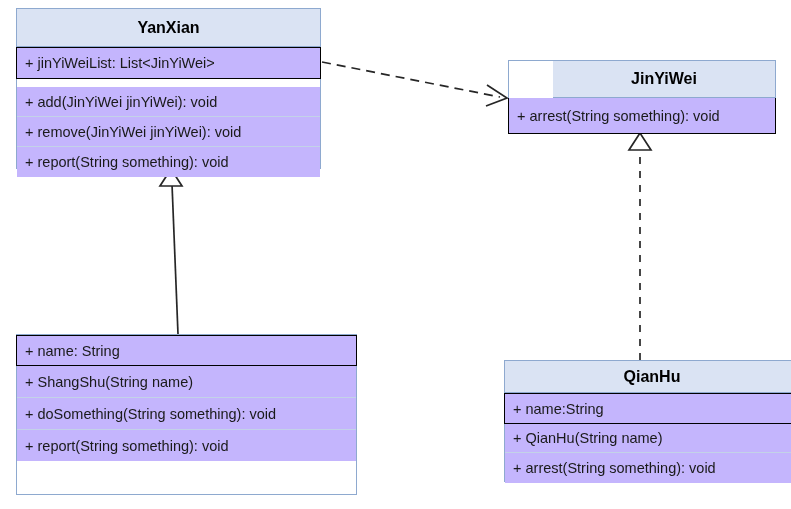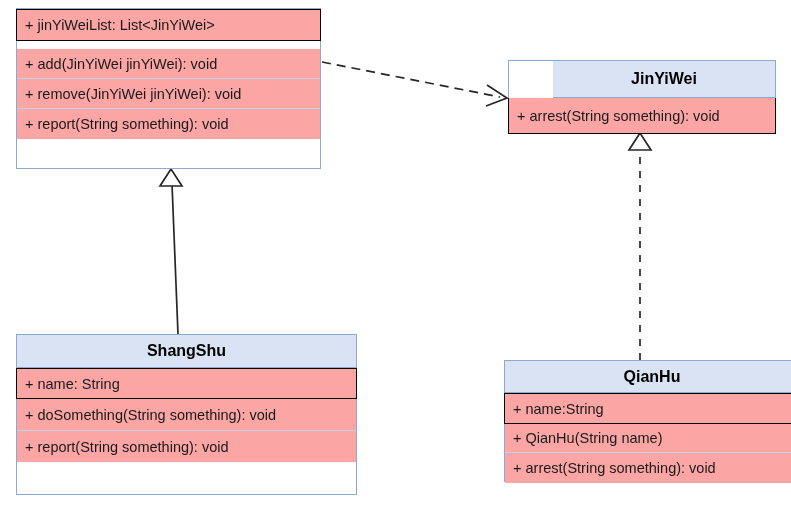--- a/index.html
+++ b/index.html
@@ -49,21 +49,21 @@
     background: #ffffff;
   }
   .uml-row {
     box-sizing: border-box;
     font-size: 14.5px;
     color: #1a1a1a;
     padding-left: 8px;
     display: flex;
     align-items: center;
     white-space: nowrap;
-    background: #fca5a5;
+    background: #c4b5fd;
   }
   .attr-row {
     border: 1px solid #000000;
     margin-left: -1px;
     margin-right: -1px;
   }
   .meth-row {
     border-bottom: 1px solid #c3d2e8;
   }
   .meth-row.last {
@@ -93,43 +93,44 @@
       <polygon points="171,169 160,186 182,186" fill="#ffffff" stroke="#262626" stroke-width="1.7" stroke-linejoin="miter"></polygon>
     </g>
 
     <g>
       <line x1="640" y1="360" x2="640" y2="150" stroke="#262626" stroke-width="1.7" stroke-dasharray="7,7"></line>
       <polygon points="640,133 629,150 651,150" fill="#ffffff" stroke="#262626" stroke-width="1.7" stroke-linejoin="miter"></polygon>
     </g>
   </svg>
 
   <div class="uml-class" style="left:16px; top:8px; width:305px; height:161px;">
+    <div class="uml-header" style="height:38px;">YanXian</div>
     <div class="uml-section">
       <div class="uml-row attr-row" style="height:32px;">+ jinYiWeiList: List&lt;JinYiWei&gt;</div>
     </div>
     <div class="uml-section">
       <div class="uml-row meth-row" style="height:30px;margin-top:8px;">+ add(JinYiWei jinYiWei): void</div>
       <div class="uml-row meth-row" style="height:30px;">+ remove(JinYiWei jinYiWei): void</div>
       <div class="uml-row meth-row last" style="height:30px;">+ report(String something): void</div>
     </div>
   </div>
 
   <div class="uml-class" style="left:508px; top:60px; width:268px; height:74px;">
     <div class="uml-header" style="height:37px;margin-left:44px;">JinYiWei</div>
     <div class="uml-section">
       <div class="uml-row meth-row boxed last" style="height:36px;">+ arrest(String something): void</div>
     </div>
   </div>
 
   <div class="uml-class" style="left:16px; top:334px; width:341px; height:161px;">
-    <div class="uml-header" style="height:33px;">ShangShu</div>
     <div class="uml-section">
       <div class="uml-row attr-row" style="height:31px;">+ name: String</div>
     </div>
     <div class="uml-section">
+      <div class="uml-row meth-row" style="height:32px;">+ ShangShu(String name)</div>
       <div class="uml-row meth-row" style="height:32px;">+ doSomething(String something): void</div>
       <div class="uml-row meth-row last" style="height:31px;">+ report(String something): void</div>
     </div>
   </div>
 
   <div class="uml-class" style="left:504px; top:360px; width:296px; height:122px;">
     <div class="uml-header" style="height:32px;">QianHu</div>
     <div class="uml-section">
       <div class="uml-row attr-row" style="height:31px;">+ name:String</div>
     </div>

